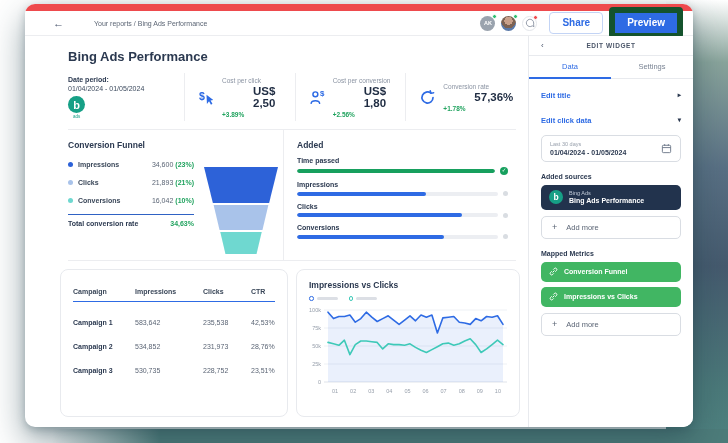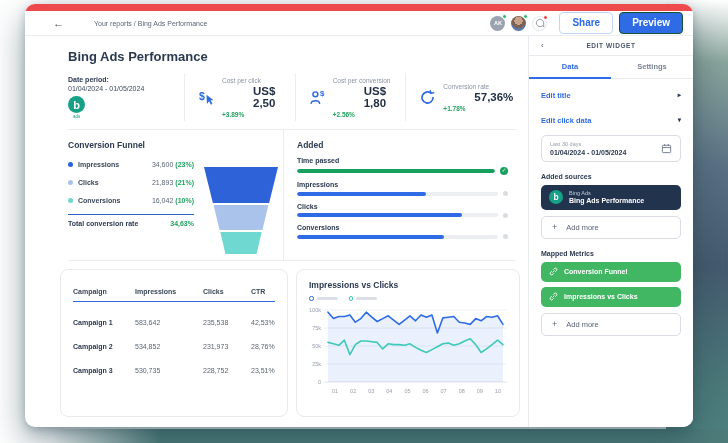--- a/index.html
+++ b/index.html
@@ -25,21 +25,21 @@
   .avatar{width:15px;height:15px;border-radius:50%;position:relative;display:flex;align-items:center;justify-content:center;
     font-size:5.5px;font-weight:bold;color:#fff;cursor:pointer;flex:none;}
   .avatar.ak{background:#9aa3ae;}
   .avatar.photo{background:radial-gradient(circle at 50% 32%,#c9a08a 0 32%,#7d6253 33% 58%,#5a79a8 59%);}
   .status-dot{position:absolute;top:-1.5px;right:-1.5px;width:5px;height:5px;border-radius:50%;background:#2fbf71;border:1px solid #fff;}
   .chat{width:15px;height:15px;border-radius:50%;border:1px solid #e3e6ea;background:#fff;position:relative;
     display:flex;align-items:center;justify-content:center;cursor:pointer;flex:none;}
   .chat .status-dot{background:#ef4b4e;}
   .btn{font-size:10px;border-radius:4px;padding:4px 12px;font-weight:bold;cursor:pointer;line-height:1.2;}
   .btn.share{color:#2e6be4;border:1px solid #c3d4f5;background:#fff;margin-left:6px;}
-  .btn.preview{color:#fff;background:#2e6be4;border:1px solid #14532d;}
+  .btn.preview{color:#fff;background:#2e6be4;border:6px solid #14532d;}
 
   .body-row{display:flex;height:391px;}
   .main{width:503px;}
   .panel{width:165px;border-left:1px solid #e8eaee;display:flex;flex-direction:column;background:#fff;}
 
   .report-title{font-size:13px;font-weight:bold;color:#2b3950;padding:13px 0 0 43px;}
 
   
   .kpi-row{display:flex;align-items:stretch;margin:9px 12px 0 43px;height:57px;border-bottom:1px solid #ecedf0;padding-bottom:8px;}
   .kpi-date{width:116px;padding-top:3px;}
@@ -102,21 +102,21 @@
   .ylabels{width:15px;display:flex;flex-direction:column;justify-content:space-between;height:78px;
     font-size:5.5px;color:#98a0ac;text-align:right;padding-right:3px;}
   .plot{width:183px;height:78px;display:block;}
   .xlabels{display:flex;justify-content:space-between;margin-left:15px;padding:3px 6px 0 8px;font-size:5.5px;color:#98a0ac;}
 
   
   .panel-head{height:20px;display:flex;align-items:center;justify-content:center;position:relative;border-bottom:1px solid #e8eaee;}
   .panel-head .chev{position:absolute;left:12px;font-size:8px;color:#47536b;cursor:pointer;}
   .panel-title{font-size:6.5px;font-weight:bold;letter-spacing:.6px;color:#4a5568;}
   .tabs{display:flex;border-bottom:1px solid #e8eaee;}
-  .tab{flex:1;text-align:center;font-size:7.5px;padding:6px 0 7px;color:#7a8494;cursor:pointer;position:relative;font-weight:bold;}
+  .tab{flex:1;text-align:center;font-size:7.5px;padding:6px 0 7px;color:#7a8494;cursor:pointer;position:relative;font-weight:normal;}
   .tab.active{color:#2e6be4;}
   .tab.active:after{content:"";position:absolute;left:0;right:0;bottom:-1px;height:2px;background:#2e6be4;}
   .panel-body{padding:4px 12px;}
   .p-row{display:flex;justify-content:space-between;padding:8px 0;font-size:7.5px;color:#2e6be4;font-weight:bold;cursor:pointer;}
   .p-caret{color:#2b3950;font-size:6.5px;}
   .date-box{border:1px solid #d9dde3;border-radius:5px;padding:5px 8px;display:flex;align-items:center;margin-top:2px;cursor:pointer;}
   .d-lbl{font-size:5.5px;color:#98a0ac;}
   .d-val{font-size:7px;font-weight:bold;color:#2b3950;margin-top:1.5px;}
   .cal{margin-left:auto;width:11px;height:11px;}
   .p-label{font-size:7px;font-weight:bold;color:#2b3950;margin:11px 0 5px;}

